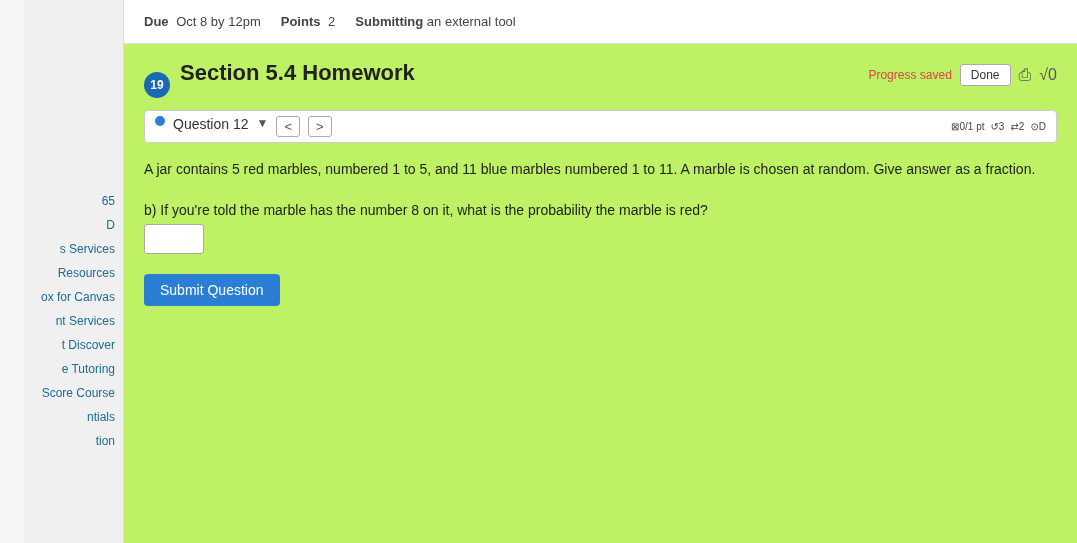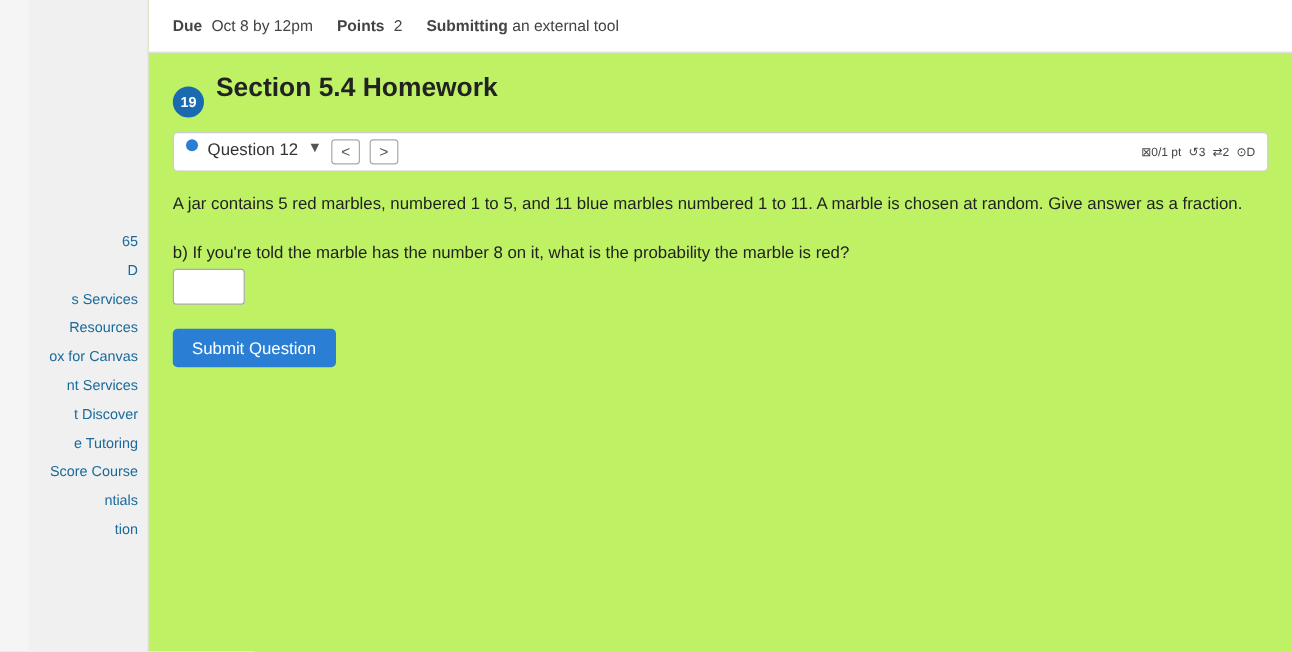--- a/index.html
+++ b/index.html
@@ -255,20 +255,26 @@
     </div>
 
     <div class="content-area">
       
       <div class="assignment-header">
         <div class="assignment-title-section">
           <div class="badge-19">19</div>
           <div>
             <div class="assignment-title">Section 5.4 Homework</div>
           </div>
+        </div>
+        <div class="header-right">
+          <span class="progress-saved">Progress saved</span>
+          <button class="done-button">Done</button>
+          <span class="header-icon">⎙</span>
+          <span class="header-icon">√0</span>
         </div>
       </div>
 
       
       <div class="question-toolbar">
         <div class="question-toolbar-left">
           <div class="question-dot"></div>
           <span class="question-label">Question 12</span>
           <span class="question-select-arrow">▼</span>
           <button class="nav-btn">&lt;</button>

